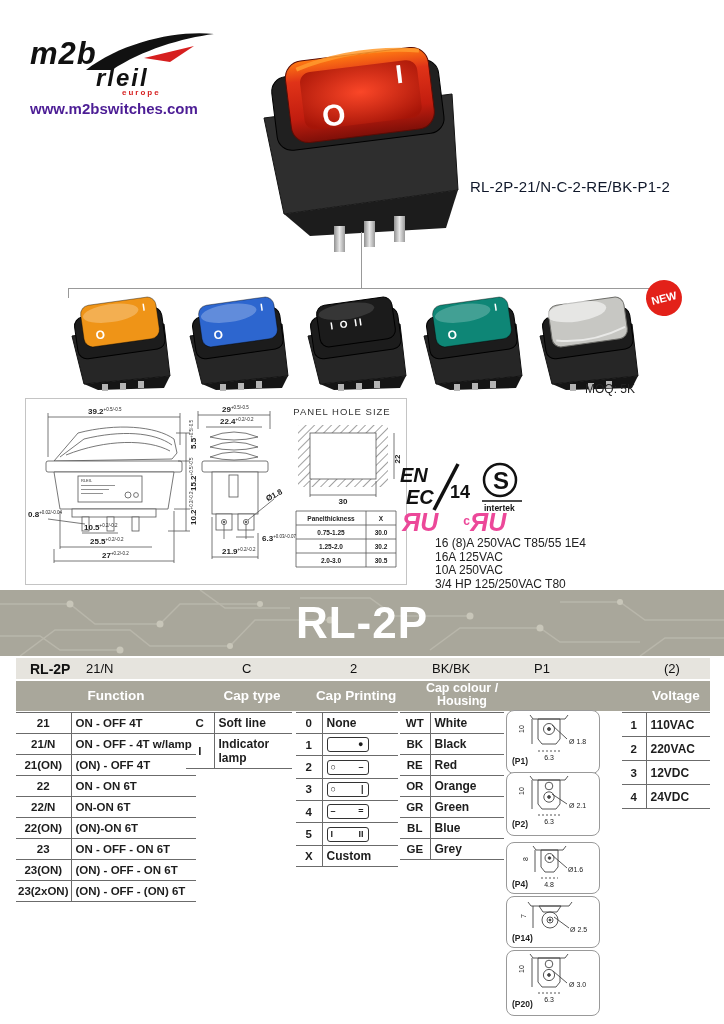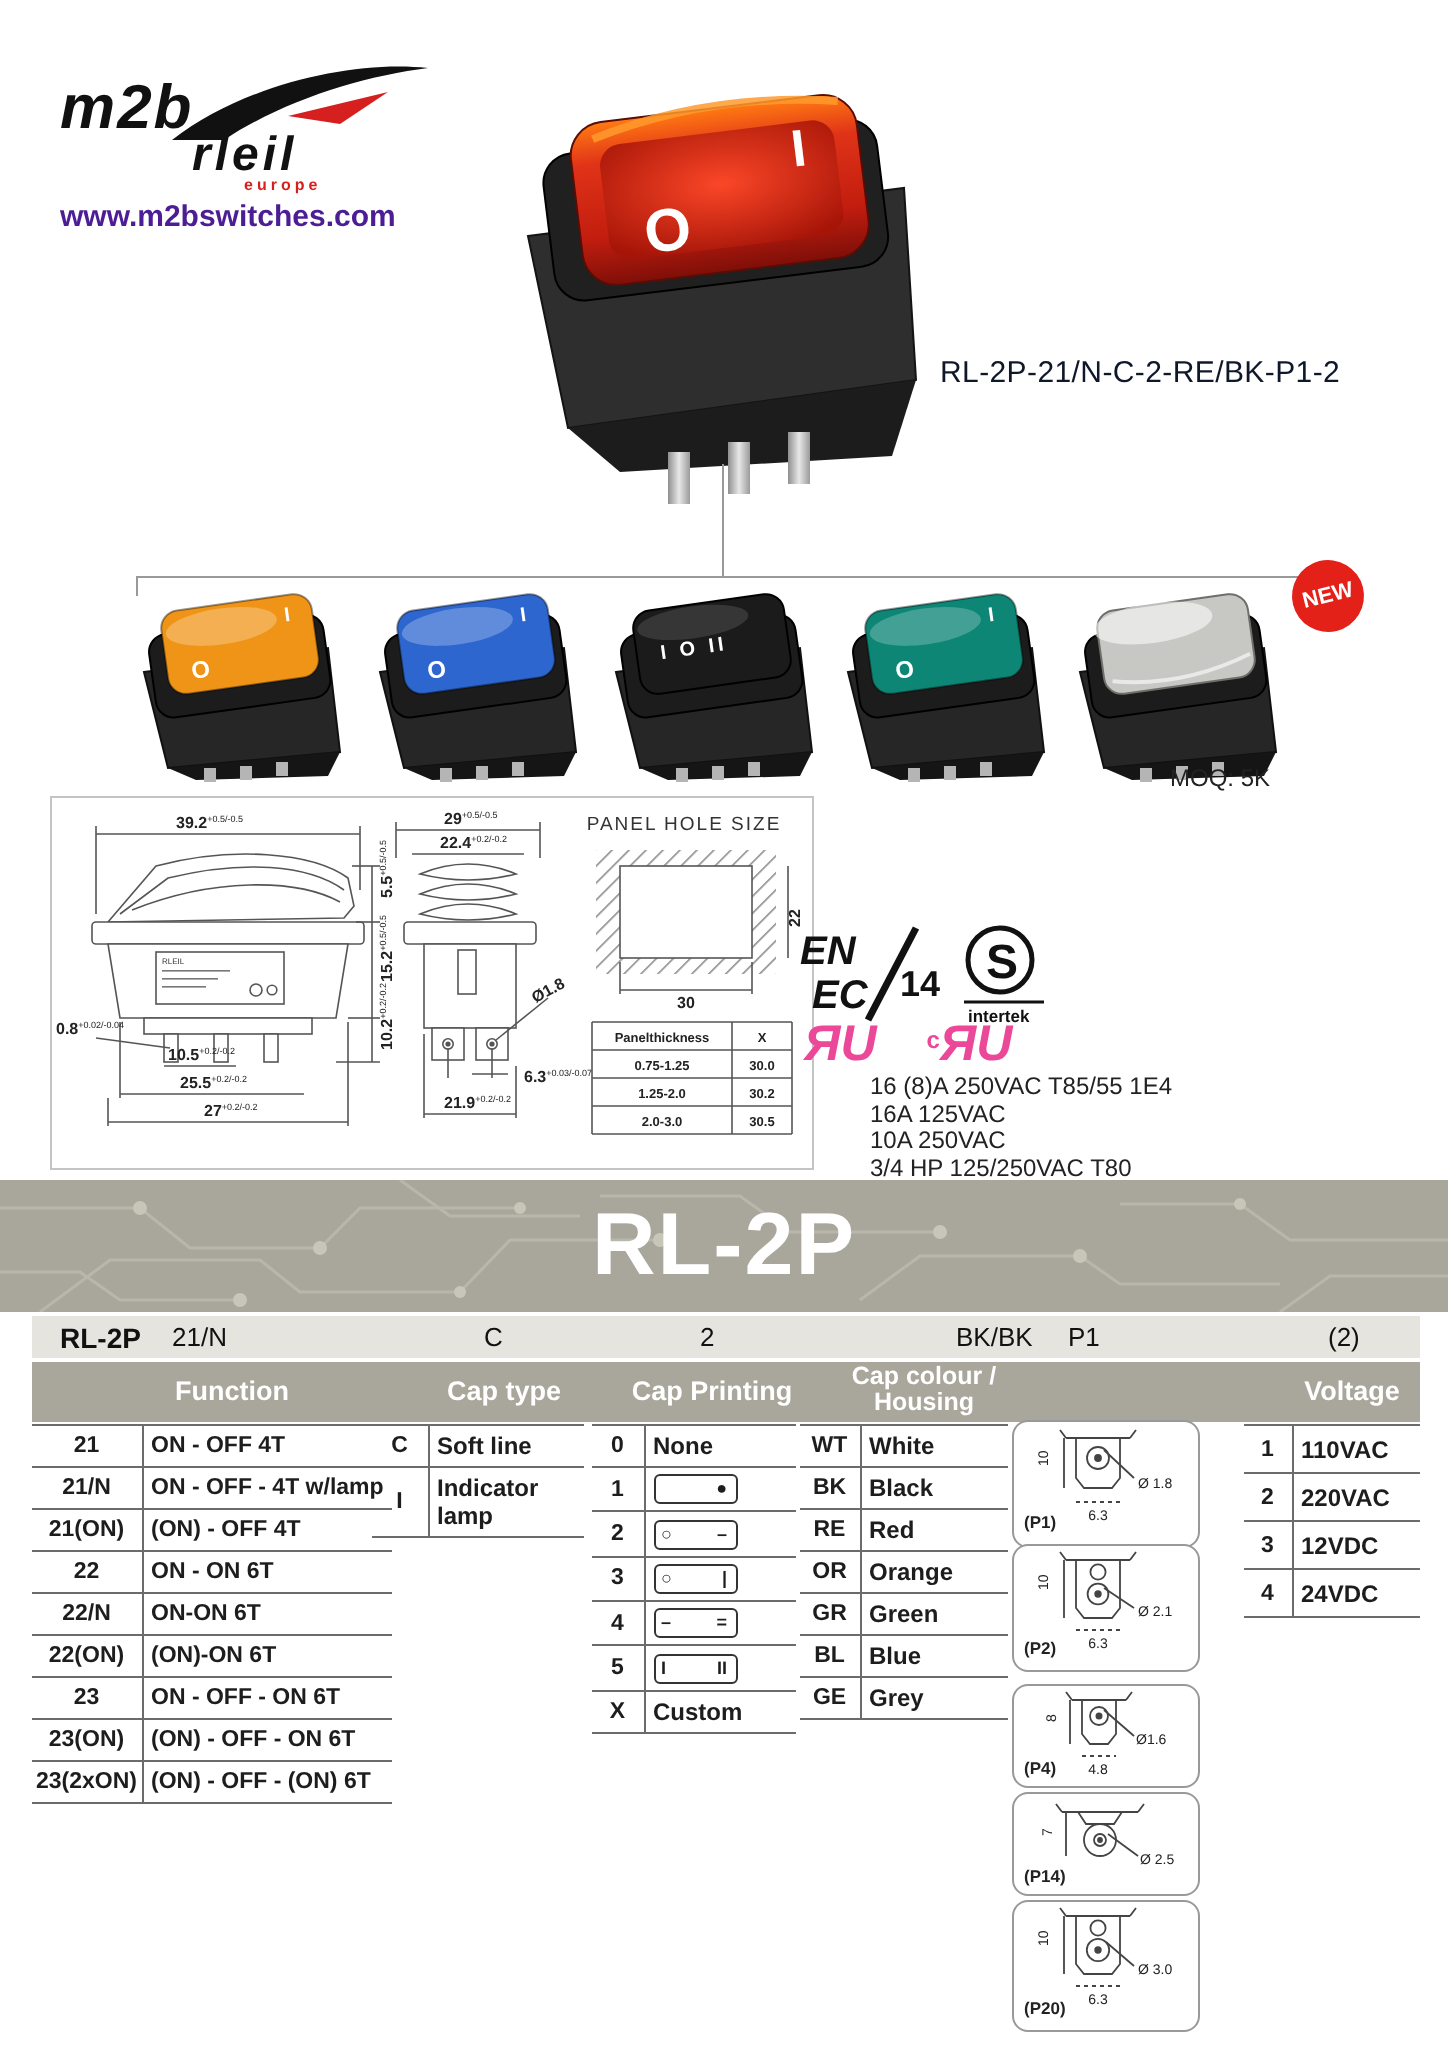--- a/index.html
+++ b/index.html
@@ -45,21 +45,21 @@
 
   
   .banner{left:0;top:590px;width:724px;height:66px;background:#a9a79b;overflow:hidden;}
   .banner-title{position:absolute;left:0;top:0;width:100%;height:100%;display:flex;align-items:center;justify-content:center;
                 color:#fff;font-size:44px;font-weight:bold;letter-spacing:1px;}
 
   
   .order-row{left:16px;top:658px;width:694px;height:21px;background:#e6e4de;font-size:13px;color:#111;}
   .order-row span{position:absolute;top:3px;}
   .o-model{left:14px;font-weight:bold;font-size:14px;top:2px;}
-  .o-f{left:70px;} .o-c{left:226px;} .o-p{left:334px;} .o-col{left:416px;margin-left:46px;} .o-t{left:518px;} .o-v{left:648px;}
+  .o-f{left:70px;} .o-c{left:226px;} .o-p{left:334px;} .o-col{left:416px;} .o-t{left:518px;} .o-v{left:648px;}
 
   
   .hdr-row{left:16px;top:681px;width:694px;height:30px;background:#a9a79b;color:#fff;font-weight:bold;font-size:13.5px;}
   .hdr-row div{position:absolute;text-align:center;}
   .h-func{left:40px;top:7px;width:120px;}
   .h-cap{left:176px;top:7px;width:120px;}
   .h-print{left:280px;top:7px;width:120px;}
   .h-col{left:404px;top:1px;width:84px;font-size:12.5px;line-height:13px;}
   .h-term{left:488px;top:7px;width:116px;margin-top:46px;}
   .h-volt{left:608px;top:7px;width:104px;}

